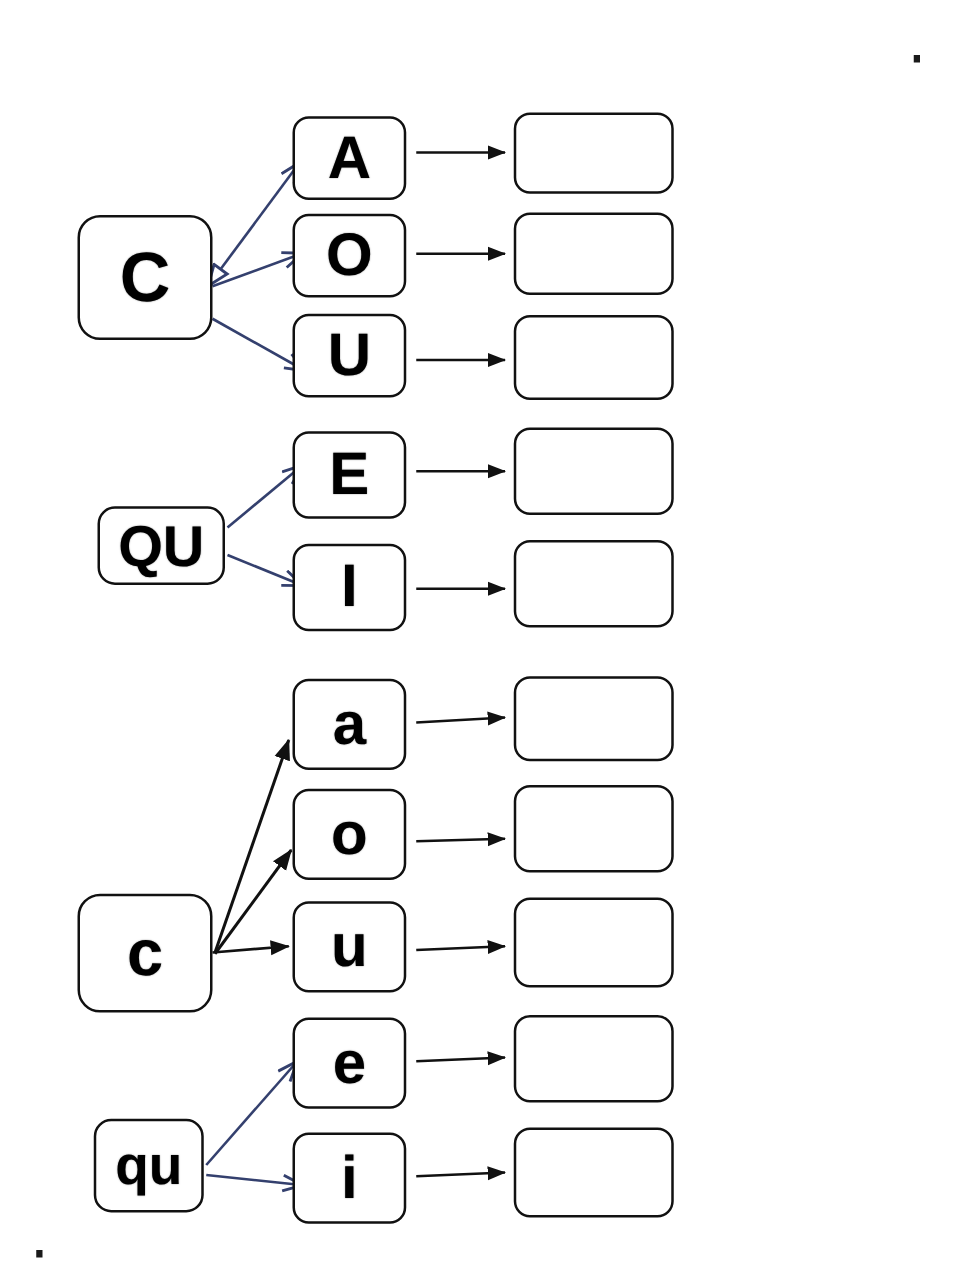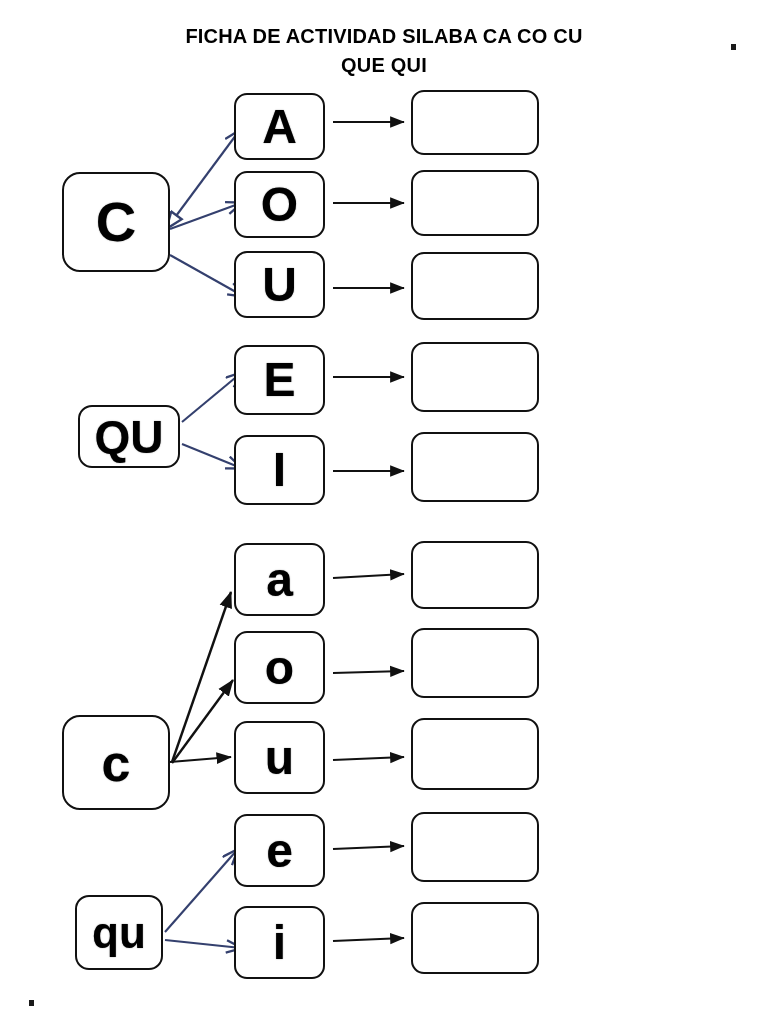--- a/index.html
+++ b/index.html
@@ -100,24 +100,20 @@
     width: 768px;
     height: 1024px;
     pointer-events: none;
   }
 </style>
 </head>
 <body>
 
 <div id="page">
 
-  <div class="title-block">
-    <div class="title-line">FICHA DE ACTIVIDAD SILABA CA CO CU</div>
-    <div class="title-line">QUE QUI</div>
-  </div>
 
   <div class="dot" style="left:731px; top:44px;"></div>
   <div class="dot" style="left:29px; top:1000px;"></div>
 
   <svg id="arrows" viewBox="0 0 768 1024" width="768" height="1024" xmlns="http://www.w3.org/2000/svg">
     <defs>
       <marker id="navy-head" markerWidth="9" markerHeight="9" refX="7.4" refY="3.4" orient="auto" markerUnits="strokeWidth">
         <path d="M0.4,0.4 L8,3.4 L0.4,6.4" fill="none" stroke="#34406e" stroke-width="1.1"></path>
       </marker>
       <marker id="navy-head-open" markerWidth="10" markerHeight="10" refX="8.2" refY="3.6" orient="auto" markerUnits="strokeWidth">

